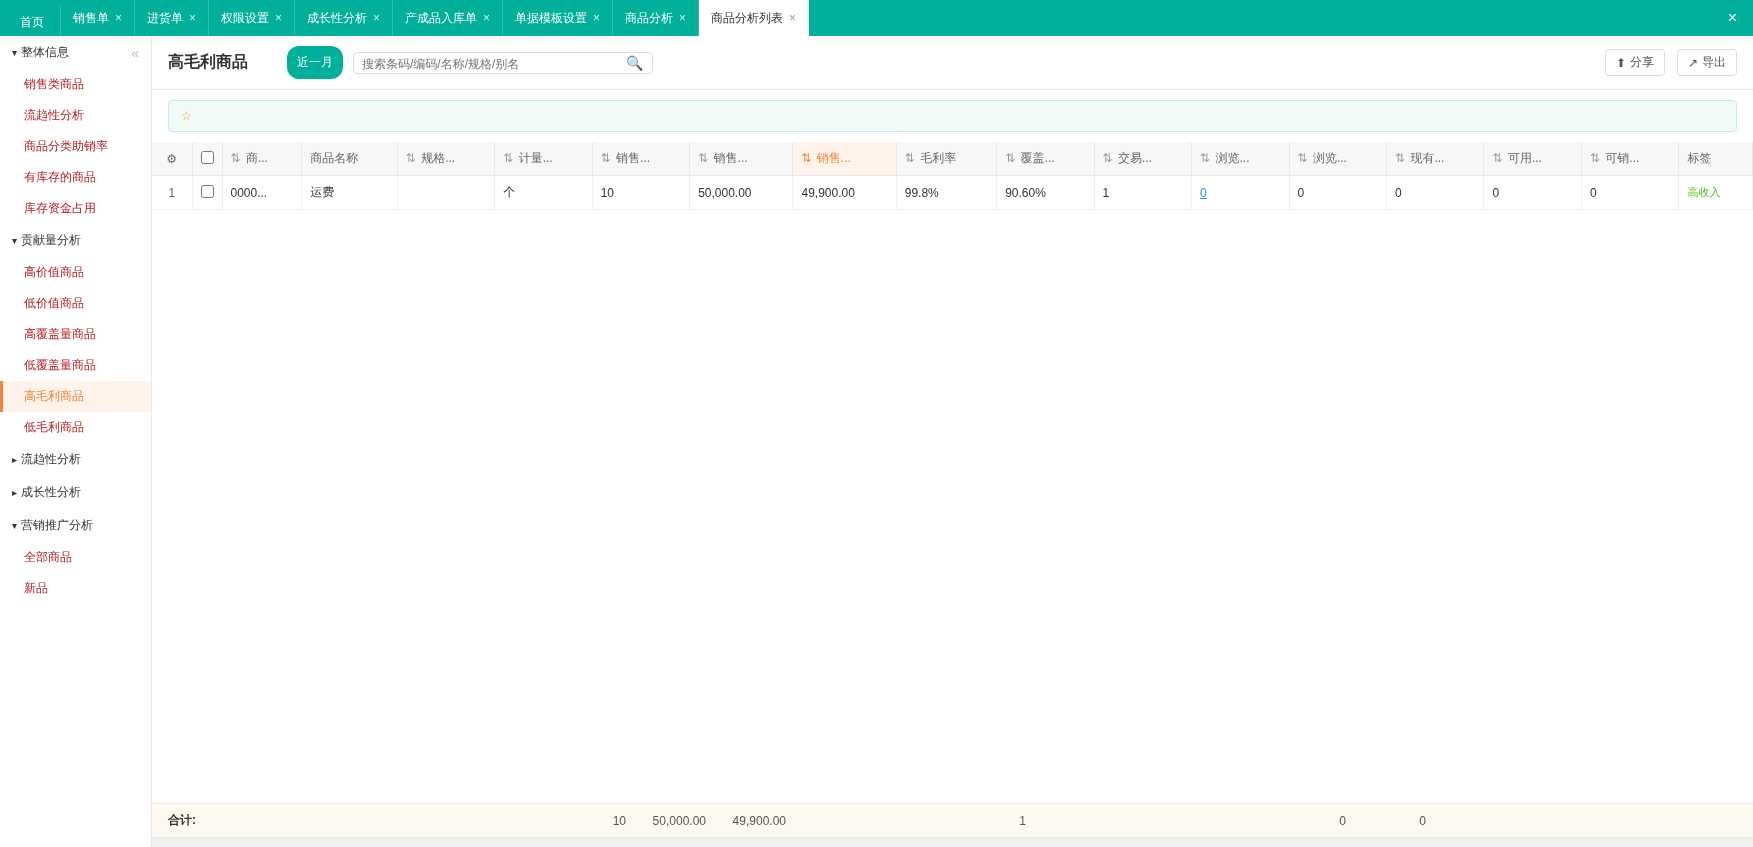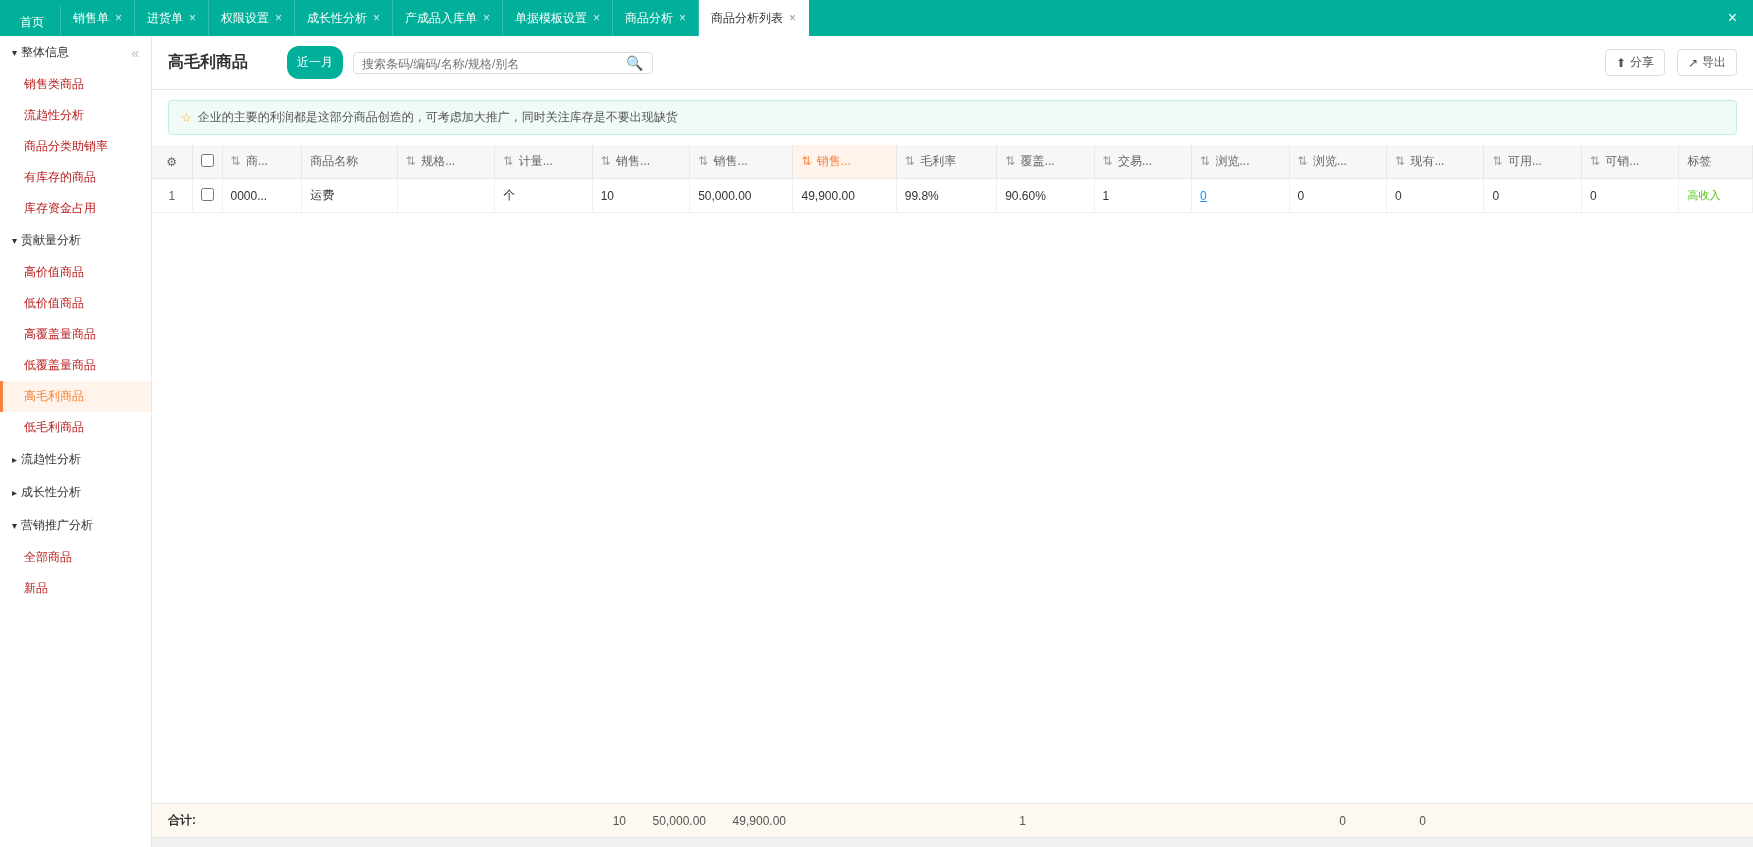--- a/index.html
+++ b/index.html
@@ -375,21 +375,20 @@
         </button>
         <button class="action-btn">
           <span>↗</span>
           <span>导出</span>
         </button>
       </div>
     </div>
 
     <div class="info-banner">
       <span class="info-icon">☆</span>
-      <span>企业的主要的利润都是这部分商品创造的，可考虑加大推广，同时关注库存是不要出现缺货</span>
     </div>
 
     <div class="table-wrapper">
       <table>
         <thead>
           <tr>
             <th class="col-num">
               <span>⚙</span>
             </th>
             <th class="col-checkbox">

